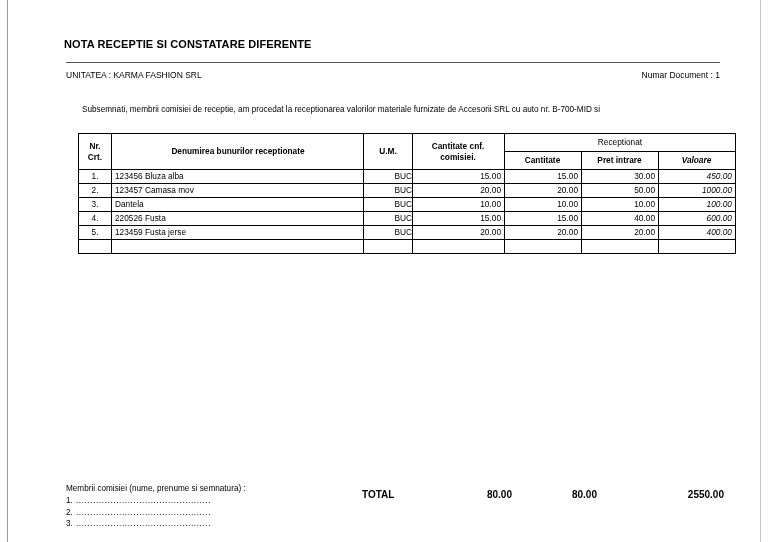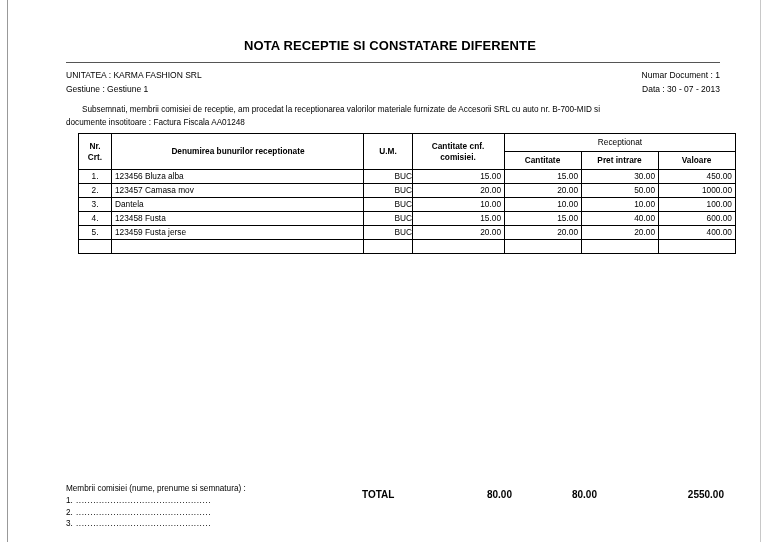--- a/index.html
+++ b/index.html
@@ -29,25 +29,24 @@
     position: absolute;
     left: 44px;
     top: 0px;
     width: 668px;
     height: 542px;
   }
 
   
   .doc-title {
     position: absolute;
-    left: 4px;
+    left: 12px;
     top: 38px;
     width: 668px;
-    text-align: center;
-    font-size: 13px;
+    font-size: 11px;
     font-weight: bold;
     letter-spacing: 0.1px;
   }
 
   
   .top-rule {
     position: absolute;
     left: 14px;
     top: 62px;
     width: 654px;
@@ -110,21 +109,21 @@
   table.grid td {
     height: 13px;
     line-height: 13px;
   }
   .c-nr     { width: 28px;  text-align: center; }
   .c-denum  { width: 246px; text-align: left;  padding-left: 3px !important; }
   .c-um     { width: 44px;  text-align: right; }
   .c-qty    { width: 86px;  text-align: right; padding-right: 3px !important; }
   .c-cant   { width: 86px;  text-align: right; padding-right: 3px !important; }
   .c-pret   { width: 86px;  text-align: right; padding-right: 3px !important; }
-  .c-val    { width: 86px;  text-align: right; padding-right: 3px !important; }
+  .c-val    { width: 86px;  text-align: right; padding-right: 3px !important; font-style: italic; }
   .filler td { height: 246px; }
 
   
   .footer {
     position: absolute;
     left: 14px;
     top: 483px;
     width: 654px;
     font-size: 8.2px;
   }
@@ -166,29 +165,24 @@
 
     <div class="doc-title">NOTA RECEPTIE SI CONSTATARE DIFERENTE</div>
 
     <div class="top-rule"></div>
 
     <div class="hdr">
       <div class="hdr-row">
         <div class="hdr-left">UNITATEA :  KARMA FASHION SRL</div>
         <div class="hdr-right">Numar Document : 1</div>
       </div>
-      <div class="hdr-row">
-        <div class="hdr-left">Gestiune : Gestiune 1</div>
-        <div class="hdr-right">Data : 30 - 07 - 2013</div>
-      </div>
     </div>
 
     <div class="intro">
       <div class="indent">Subsemnati, membrii comisiei de receptie, am procedat la receptionarea valorilor materiale furnizate de Accesorii SRL cu auto nr. B-700-MID si</div>
-      <div>documente insotitoare : Factura Fiscala AA01248</div>
     </div>
 
     <div class="tbl-wrap">
       <table class="grid">
         <thead>
           <tr>
             <th class="c-nr" rowspan="2">
               <span>Nr.</span><br>
               <span>Crt.</span>
             </th>
@@ -229,21 +223,21 @@
             <td class="c-nr">3.</td>
             <td class="c-denum">Dantela</td>
             <td class="c-um">BUC</td>
             <td class="c-qty">10.00</td>
             <td class="c-cant">10.00</td>
             <td class="c-pret">10.00</td>
             <td class="c-val">100.00</td>
           </tr>
           <tr>
             <td class="c-nr">4.</td>
-            <td class="c-denum">123458 Fusta</td>
+            <td class="c-denum">220526 Fusta</td>
             <td class="c-um">BUC</td>
             <td class="c-qty">15.00</td>
             <td class="c-cant">15.00</td>
             <td class="c-pret">40.00</td>
             <td class="c-val">600.00</td>
           </tr>
           <tr>
             <td class="c-nr">5.</td>
             <td class="c-denum">123459 Fusta jerse</td>
             <td class="c-um">BUC</td>

